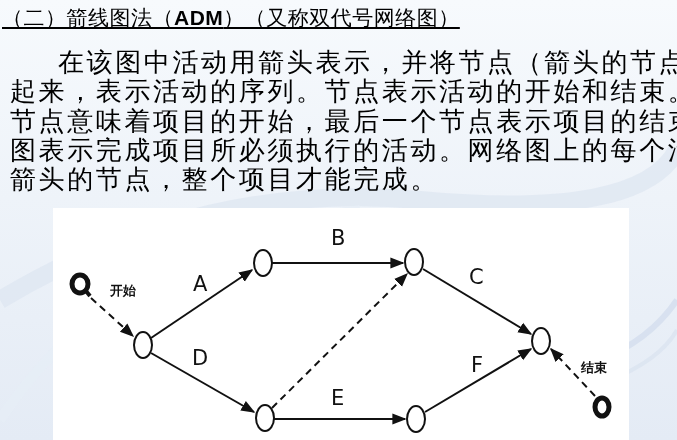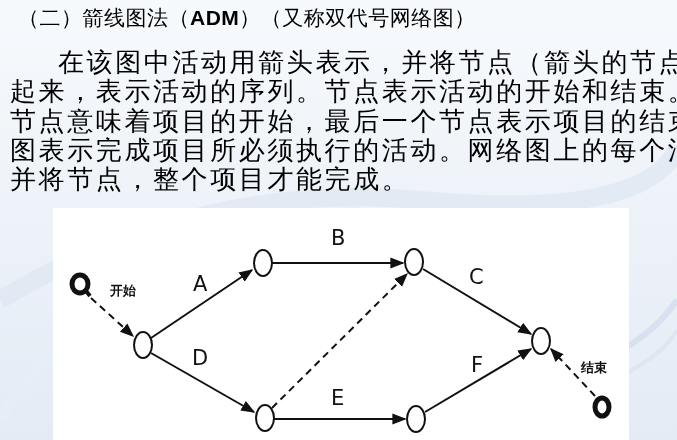--- a/index.html
+++ b/index.html
@@ -5,24 +5,25 @@
   html, body { margin:0; padding:0; }
   body {
     width:677px; height:440px; overflow:hidden; position:relative;
     background: linear-gradient(180deg, #f7fafd 0%, #eef3f9 45%, #e4ebf5 100%);
     font-family: "DejaVu Serif", "Liberation Serif", serif;
   }
   .bg-swoosh {
     position:absolute; left:0; top:0; width:677px; height:440px; pointer-events:none;
   }
   .title {
-    position:absolute; left:18px; top:4px;
+    position:absolute; left:2px; top:4px;
     font-family: "DejaVu Sans", "Liberation Sans", sans-serif;
     font-size:21px; line-height:28px; color:#000; white-space:nowrap;
     letter-spacing:0.5px;
+    text-decoration:underline;
   }
   .title b { font-family:"Liberation Sans", "DejaVu Sans", sans-serif; font-weight:bold; }
   .para {
     position:absolute; left:10px; top:48px; width:660px;
     font-size:26px; line-height:29.3px; color:#000;
     letter-spacing:2.6px;
   }
   .para .line { display:block; white-space:nowrap; }
   .para .indent { padding-left:48px; }
   .diagram-box {
@@ -51,21 +52,21 @@
 
 <div class="title">
   <span>（二）箭线图法（</span><b>ADM</b><span>）（又称双代号网络图）</span>
 </div>
 
 <div class="para">
   <span class="line indent">在该图中活动用箭头表示，并将节点（箭头的节点）连接</span>
   <span class="line">起来，表示活动的序列。节点表示活动的开始和结束。第一个</span>
   <span class="line">节点意味着项目的开始，最后一个节点表示项目的结束。网络</span>
   <span class="line">图表示完成项目所必须执行的活动。网络图上的每个活动必须</span>
-  <span class="line">并将节点，整个项目才能完成。</span>
+  <span class="line">箭头的节点，整个项目才能完成。</span>
 </div>
 
 <div class="diagram-box">
 
   <svg width="576" height="232" viewBox="0 0 576 232">
     <defs>
       <marker id="arr" viewBox="0 0 10 10" refX="9" refY="5" markerWidth="7" markerHeight="7" orient="auto-start-reverse">
         <path d="M0 1 L10 5 L0 9 z" fill="#111"></path>
       </marker>
     </defs>

